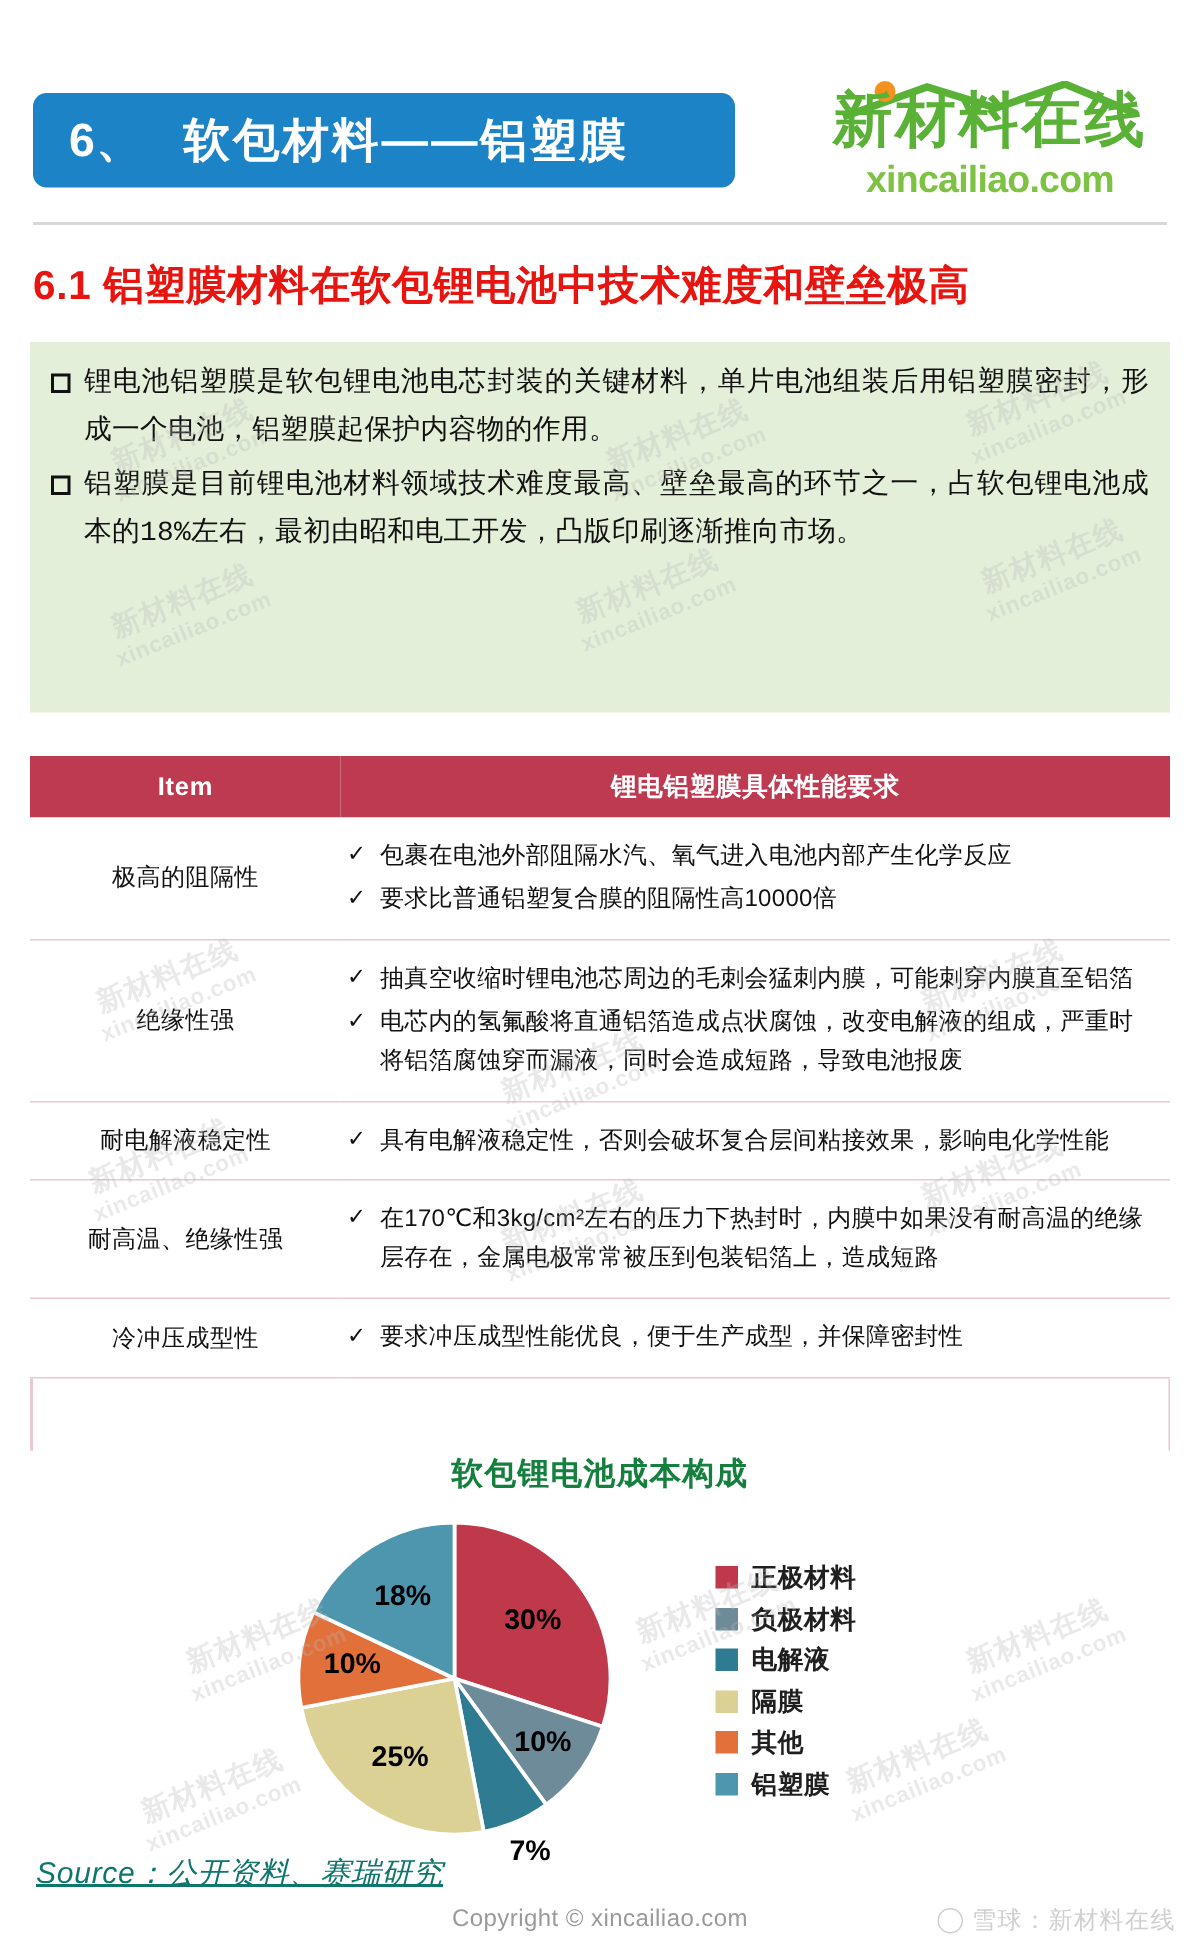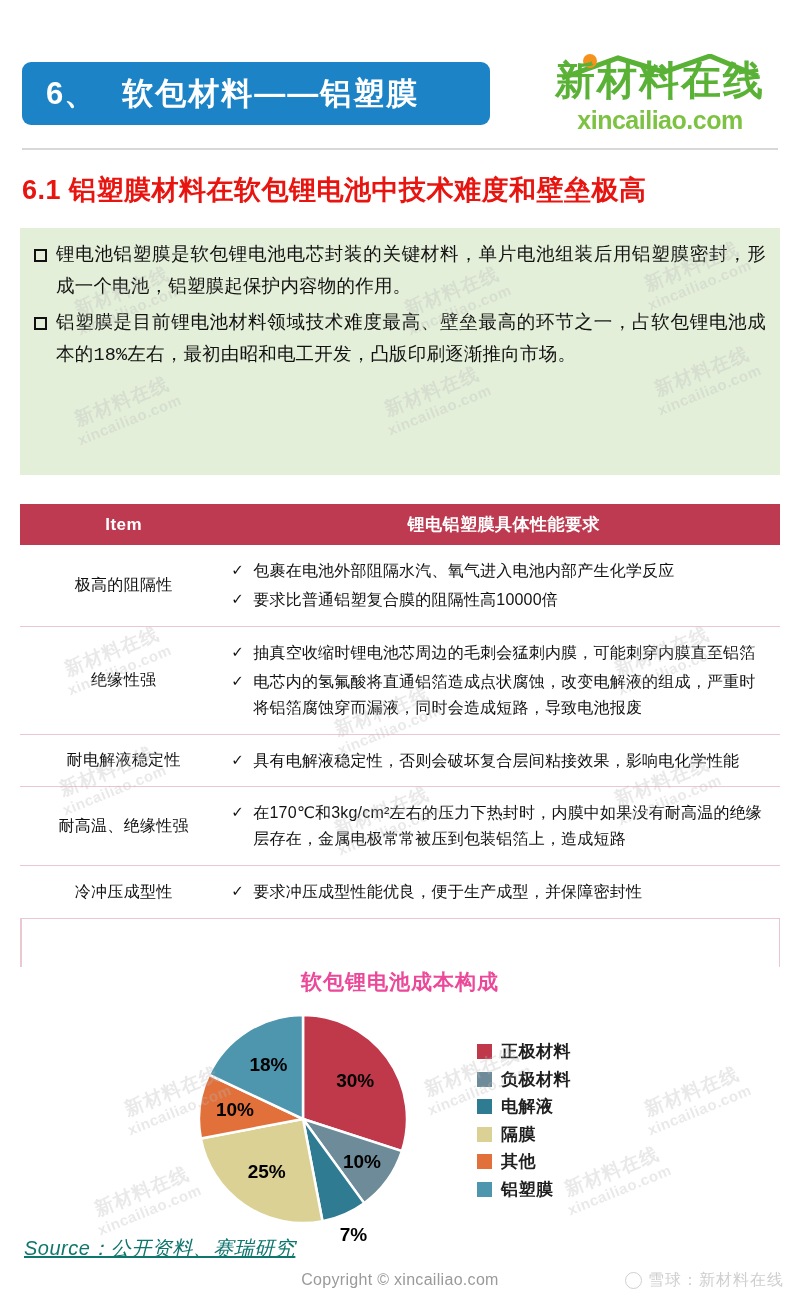--- a/index.html
+++ b/index.html
@@ -213,21 +213,21 @@
   .table-edge-r { left: 778.5px; }
 
   
   .chart-title {
     position: absolute;
     left: 0; top: 968px;
     width: 800px;
     text-align: center;
     font-size: 21px;
     font-weight: 700;
-    color: #ec4899;
+    color: #15803d;
     letter-spacing: 1px;
   }
   .chart-wrap {
     position: absolute;
     left: 190px; top: 1008px;
     width: 230px; height: 222px;
   }
   .pie-label {
     position: absolute;
     font-size: 19px;

